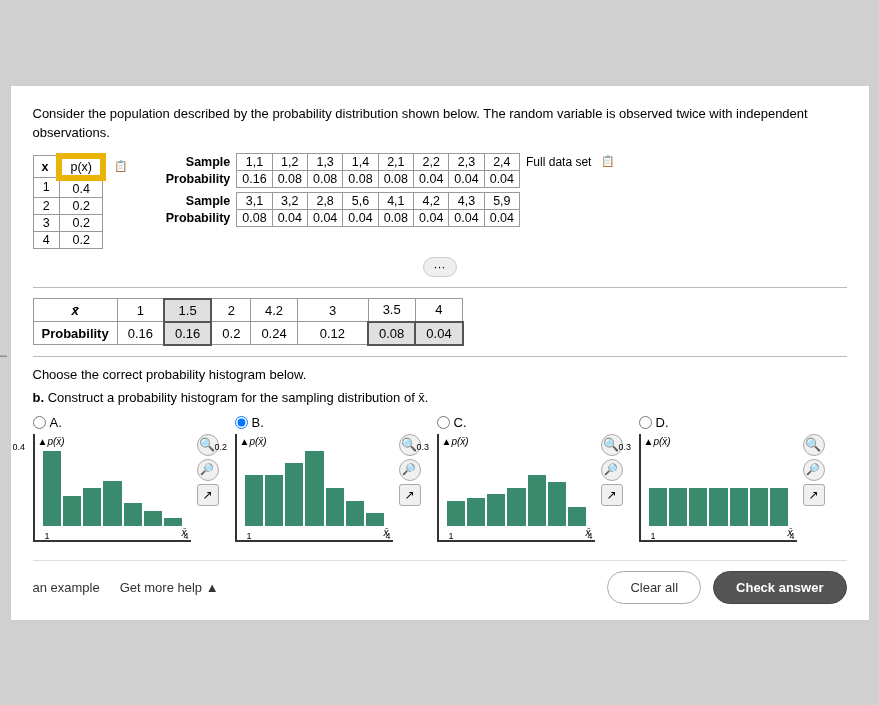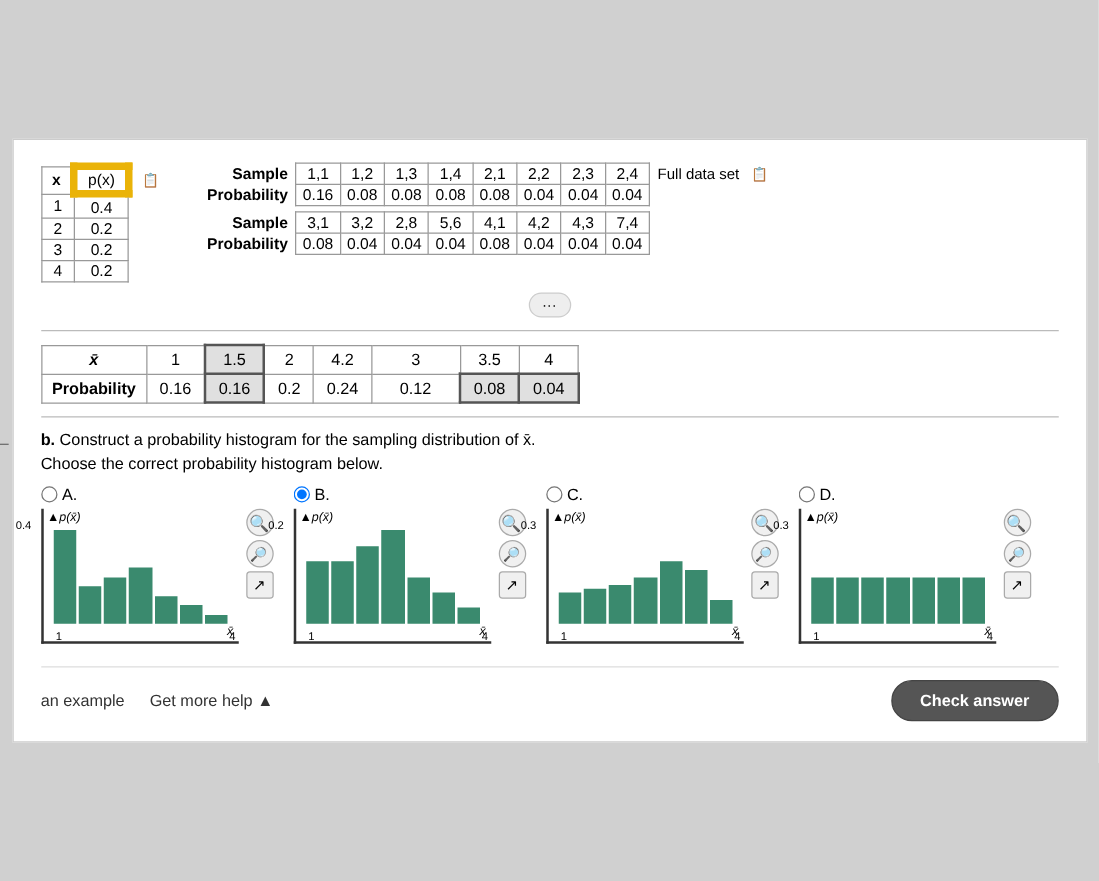--- a/index.html
+++ b/index.html
@@ -192,20 +192,23 @@
       align-items: flex-start;
       gap: 3px;
     }
   </style>
 </head>
 <body>
 
 <div class="main-container">
   <span class="back-arrow">←</span>
 
+  <div class="problem-text">
+    <span>Consider the population described by the probability distribution shown below. The random variable is observed twice with independent observations.</span>
+  </div>
 
   <div style="display:flex; gap:24px; margin-bottom:8px; align-items:flex-start;">
 
     <table class="prob-table">
       <tbody>
           <tr>
         <td class="bold" style="font-weight:bold; border:1px solid #999;">x</td>
         <td class="bold" style="font-weight:normal; border:6px solid #eab308;">p(x)</td>
         <td style="border:none; font-size:11px; cursor:pointer;">📋</td>
       </tr>
@@ -269,21 +272,21 @@
         <tbody>
             <tr>
           <td class="label-cell" style="font-weight:bold; border:none; text-align:right; padding-right:6px;">Sample</td>
           <td>3,1</td>
               <td>3,2</td>
               <td>2,8</td>
               <td>5,6</td>
           <td>4,1</td>
               <td>4,2</td>
               <td>4,3</td>
-              <td>7,4</td>
+              <td>5,9</td>
         </tr>
         <tr>
           <td class="label-cell" style="font-weight:bold; border:none; text-align:right; padding-right:6px;">Probability</td>
           <td>0.08</td>
               <td>0.04</td>
               <td>0.04</td>
               <td>0.04</td>
           <td>0.08</td>
               <td>0.04</td>
               <td>0.04</td>
@@ -324,25 +327,25 @@
         <td style="border:2px solid #555; padding:3px 10px; background:#e0e0e0;">0.08</td>
         <td style="border:2px solid #555; padding:3px 10px; background:#e0e0e0;">0.04</td>
       </tr>
     </tbody>
       </table>
   </div>
 
   <hr class="divider">
 
   <div class="histogram-section">
+    <p style="font-size:13px; margin-bottom:8px;">Choose the correct probability histogram below.</p>
     <p style="font-size:13px; margin-bottom:4px;">
       <strong>b.</strong>
       <span> Construct a probability histogram for the sampling distribution of x̄.</span>
     </p>
-    <p style="font-size:13px; margin-bottom:8px;">Choose the correct probability histogram below.</p>
 
     <div class="histogram-options">
 
       <div class="histogram-option">
         <label class="radio-label">
           <input type="radio" name="hist" style="">
           <span>A.</span>
         </label>
         <div class="option-with-btns">
           <div style="position:relative; width:158px; height:108px; border-left:2px solid #333; border-bottom:2px solid #333;">
@@ -462,16 +465,17 @@
 
     </div>
   </div>
 
   <div class="bottom-bar">
     <div class="bottom-left">
       <a class="bottom-link">an example</a>
       <a class="bottom-link">Get more help ▲</a>
     </div>
     <div class="bottom-btns">
+      <button class="btn-clear">Clear all</button>
       <button class="btn-check">Check answer</button>
     </div>
   </div>
 </div>
 
 </body></html>

